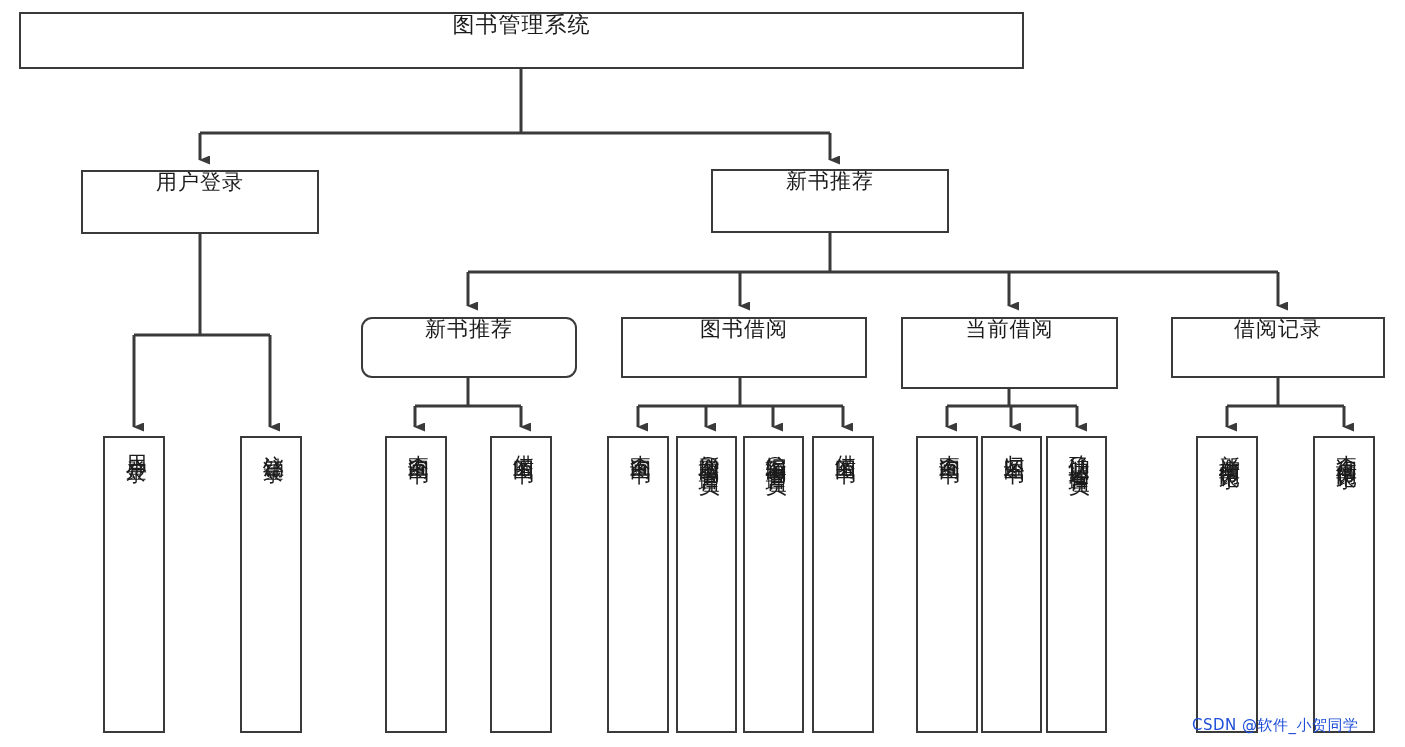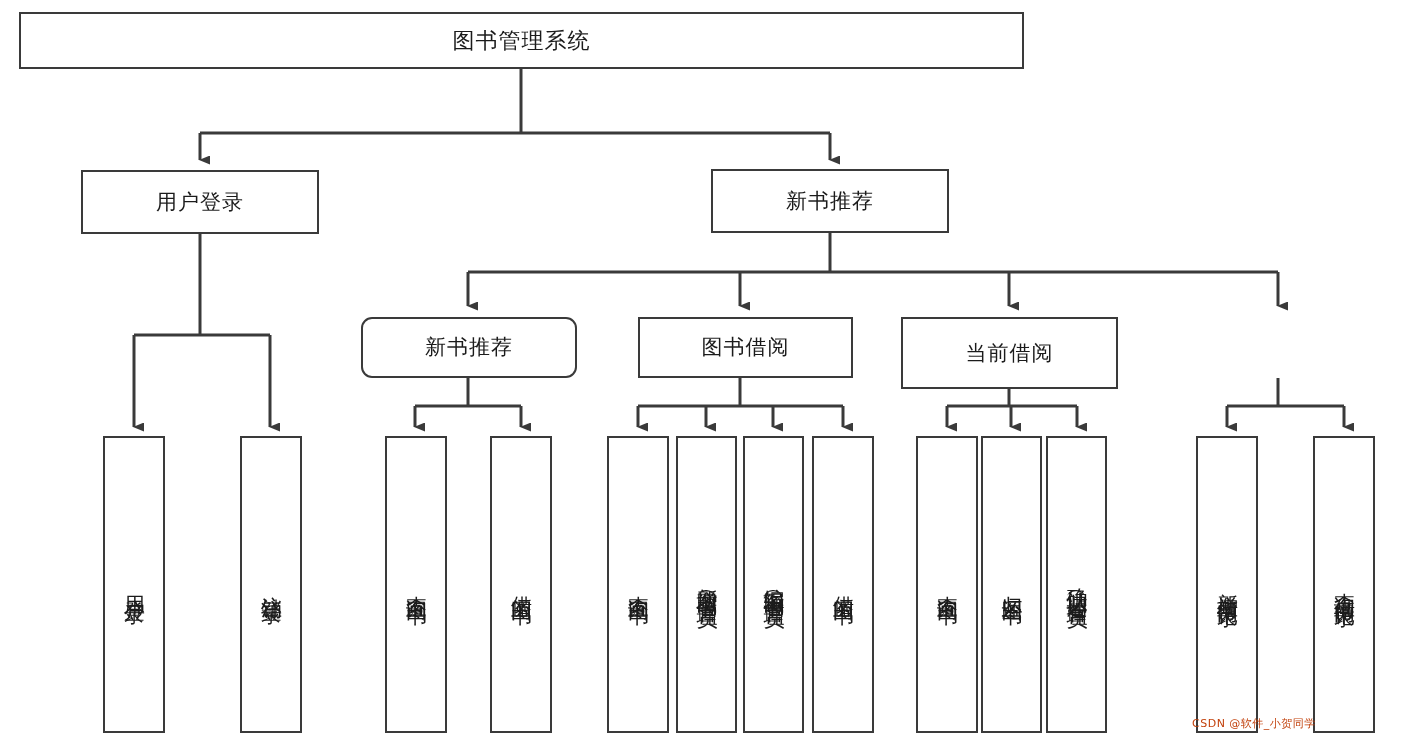--- a/index.html
+++ b/index.html
@@ -24,44 +24,45 @@
     top: 0;
     width: 1405px;
     height: 747px;
   }
   .node-box {
     position: absolute;
     box-sizing: border-box;
     background: #ffffff;
     border: 2.5px solid #3a3a3a;
     display: flex;
-    align-items: center;
+    align-items: flex-start;
     justify-content: center;
     overflow: hidden;
+    font-family: Liberation Mono, monospace;
   }
   .node-label {
     color: #1b1b1b;
     font-size: 21px;
     line-height: 1.18;
     letter-spacing: 1px;
     white-space: nowrap;
     text-align: center;
   }
   .node-box.vertical .node-label {
     writing-mode: vertical-rl;
     text-orientation: upright;
     letter-spacing: 3px;
     font-size: 21px;
     white-space: nowrap;
   }
   .node-box.root .node-label { font-size: 22px; }
   .watermark {
     position: absolute;
-    color: #c2410c;
-    font-size: 11px;
+    color: #1d4ed8;
+    font-size: 15px;
     letter-spacing: 0.5px;
     white-space: nowrap;
     pointer-events: none;
   }
 </style>
 </head>
 <body>
 
 <div id="diagram-root">
 
@@ -122,25 +123,28 @@
   <div class="node-box" style="left:81px; top:170px; width:238px; height:64px;">
     <span class="node-label">用户登录</span>
   </div>
   <div class="node-box" style="left:711px; top:169px; width:238px; height:64px;">
     <span class="node-label">新书推荐</span>
   </div>
 
   <div class="node-box" style="left:361px; top:317px; width:216px; height:61px;border-radius:11px;">
     <span class="node-label">新书推荐</span>
   </div>
-  <div class="node-box" style="left:638px; top:317px; width:215px; height:61px;">
+  <div class="node-box" style="left:621px; top:317px; width:246px; height:61px;">
     <span class="node-label">图书借阅</span>
   </div>
   <div class="node-box" style="left:901px; top:317px; width:217px; height:72px;">
     <span class="node-label">当前借阅</span>
+  </div>
+  <div class="node-box" style="left:1171px; top:317px; width:214px; height:61px;">
+    <span class="node-label">借阅记录</span>
   </div>
 
   <div class="node-box vertical" style="left:103px; top:436px; width:62px; height:297px;">
     <span class="node-label">用户登录</span>
   </div>
   <div class="node-box vertical" style="left:240px; top:436px; width:62px; height:297px;">
     <span class="node-label">注销登录</span>
   </div>
 
   <div class="node-box vertical" style="left:385px; top:436px; width:62px; height:297px;">

